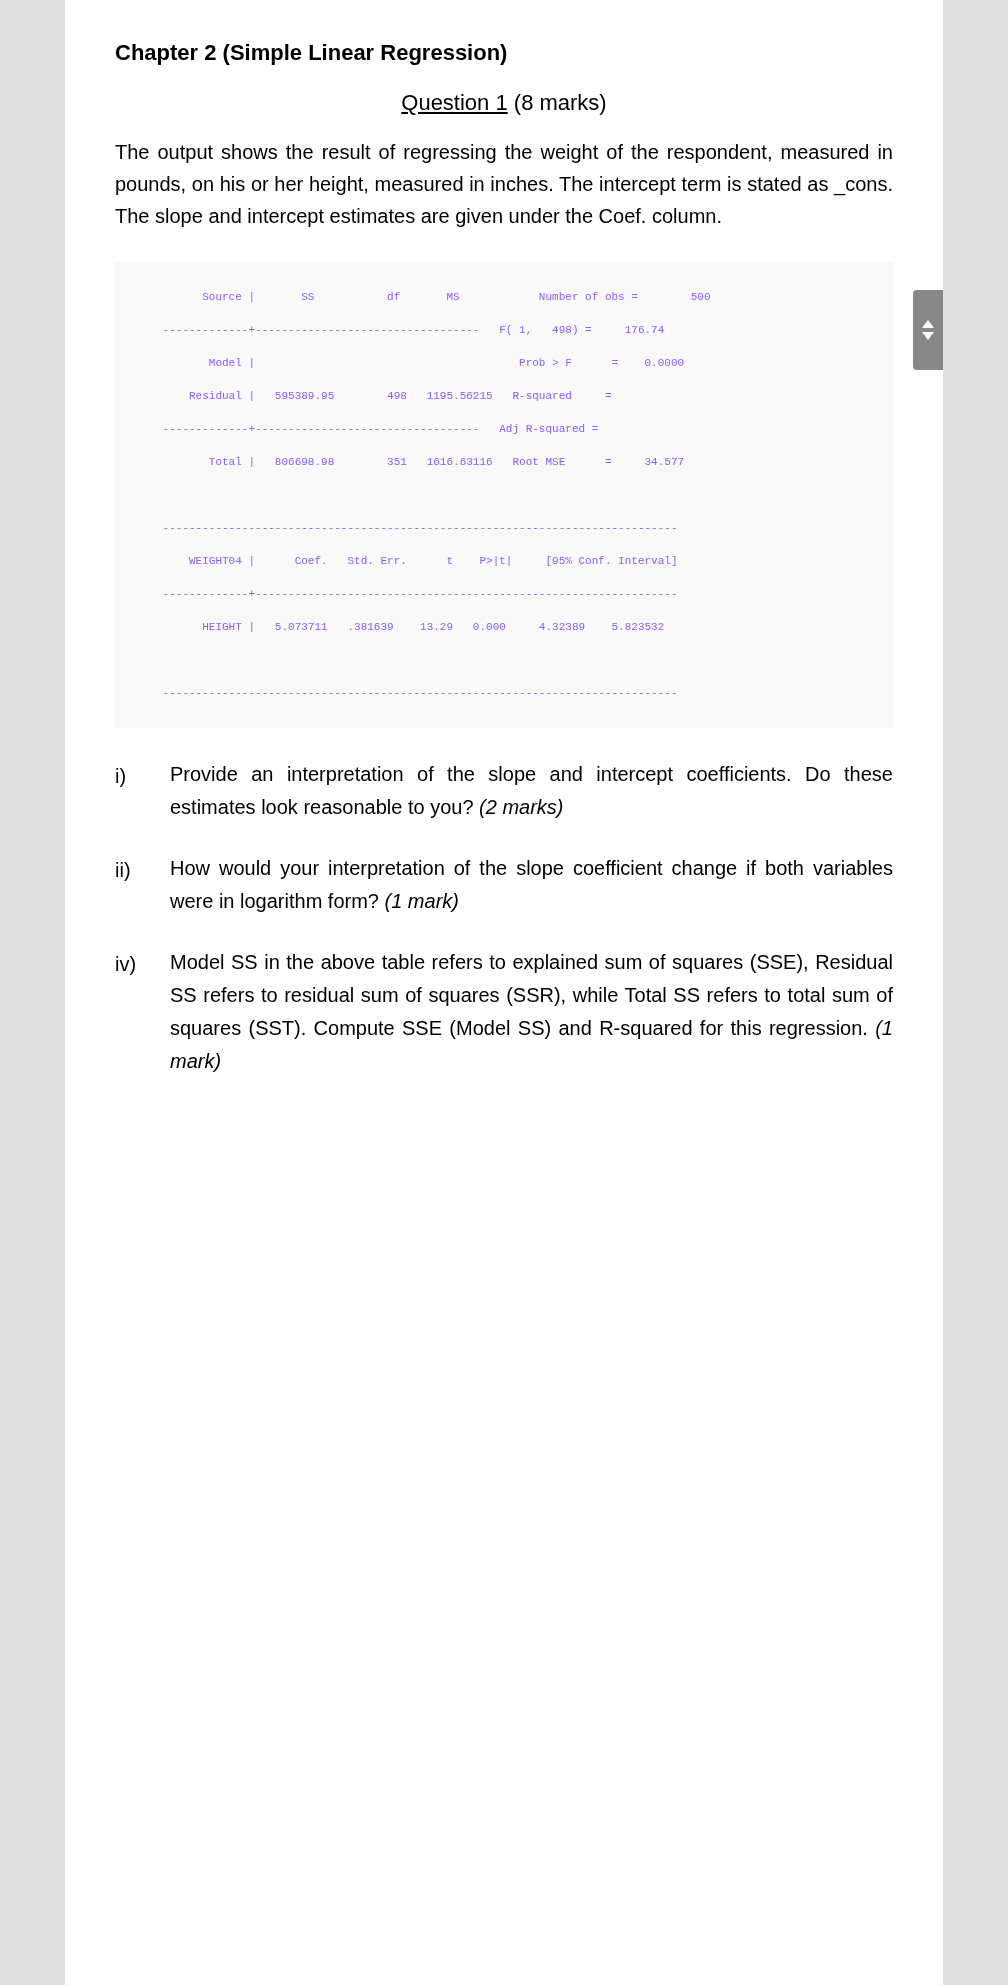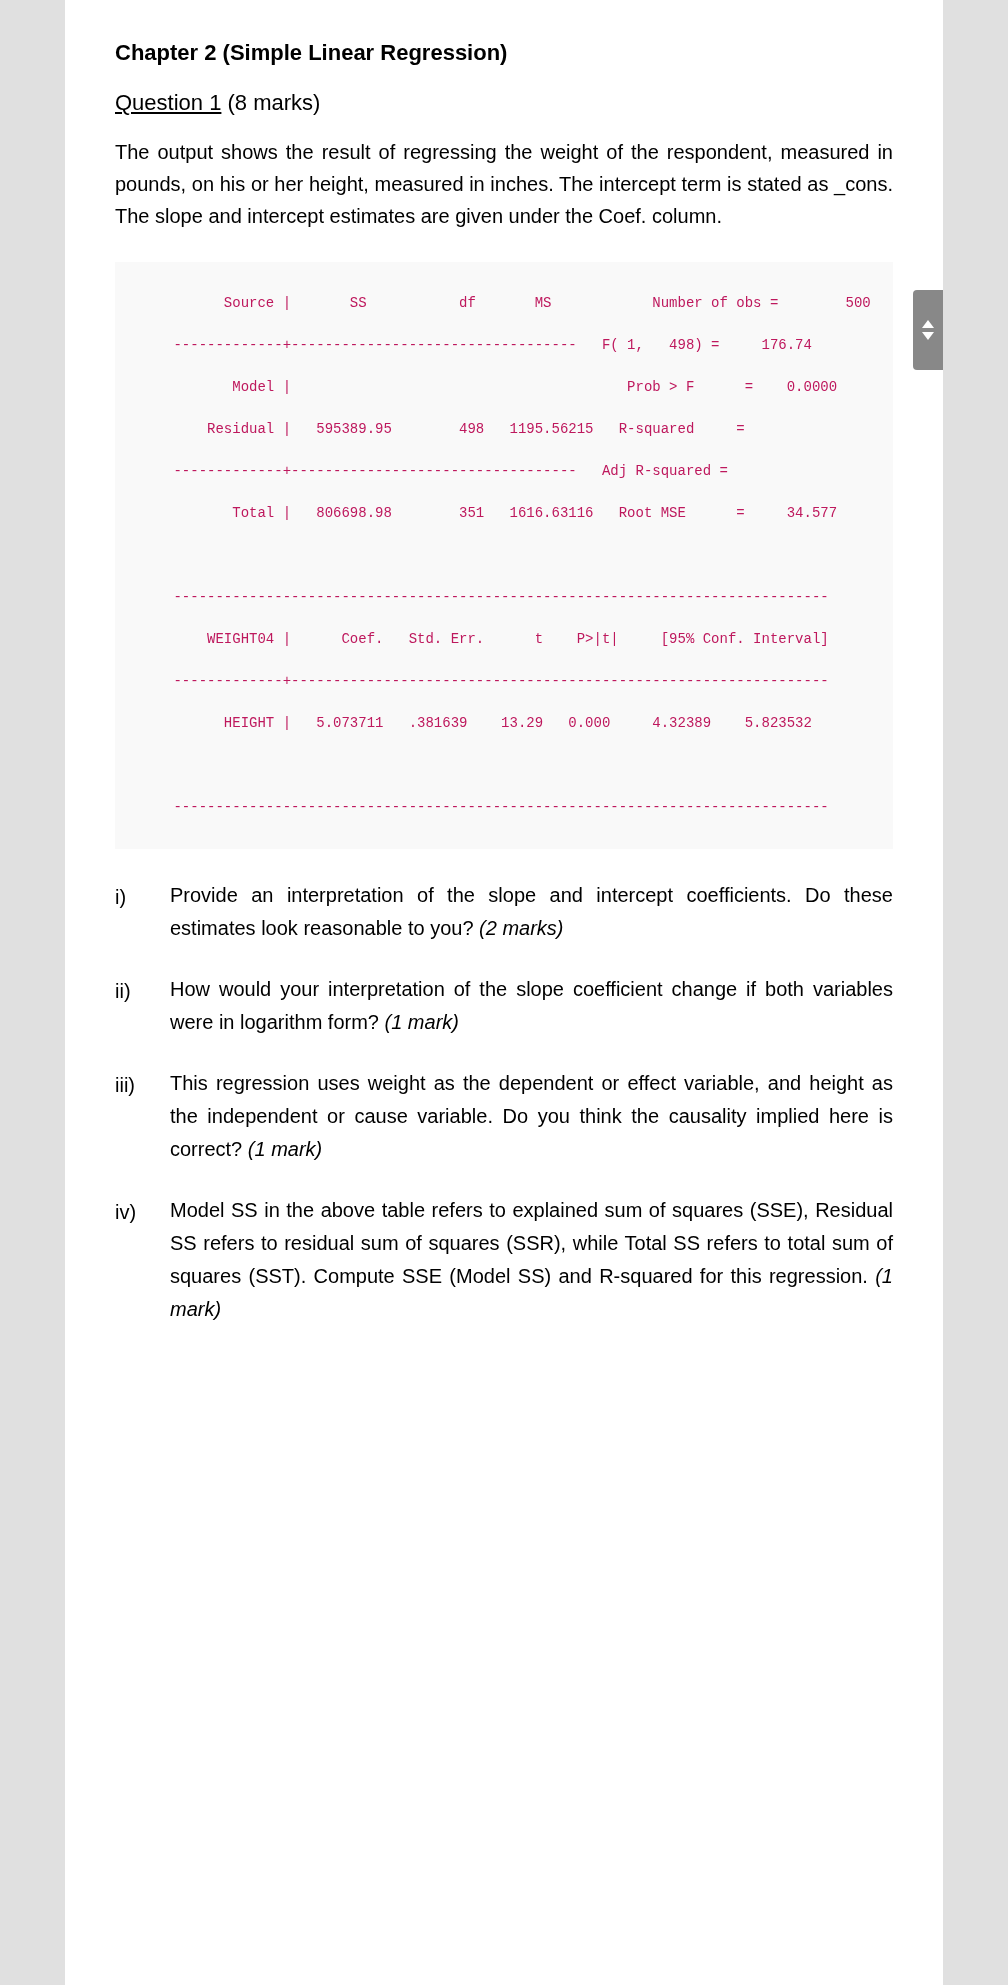--- a/index.html
+++ b/index.html
@@ -59,20 +59,21 @@
       font-size: 22px;
       font-weight: bold;
       font-family: Arial, sans-serif;
       margin-bottom: 24px;
     }
 
     .question-title {
       font-size: 22px;
       font-family: Arial, sans-serif;
       margin-bottom: 20px;
+      text-align: center;
     }
 
     .question-title .q-label {
       text-decoration: underline;
     }
 
     .intro-text {
       font-size: 20px;
       line-height: 1.6;
       text-align: justify;
@@ -86,22 +87,22 @@
       font-size: 13px;
       line-height: 1.5;
       background: #f9f9f9;
       padding: 10px 8px;
       border: none;
     }
 
     .reg-table {
       width: 100%;
       white-space: pre;
-      font-size: 14px;
-      color: #be185d;
+      font-size: 11px;
+      color: #8b5cf6;
     }
 
     .questions-list {
       font-size: 20px;
       font-family: Arial, sans-serif;
       line-height: 1.65;
     }
 
     .question-item {
       display: flex;
@@ -172,26 +173,20 @@
       </div>
     </div>
 
     <div class="question-item">
       <div class="question-label">ii)</div>
       <div class="question-body">
         <span>How would your interpretation of the slope coefficient change if both variables were in logarithm form? </span><span class="italic-mark">(1 mark)</span>
       </div>
     </div>
 
-    <div class="question-item">
-      <div class="question-label">iii)</div>
-      <div class="question-body">
-        <span>This regression uses weight as the dependent or effect variable, and height as the independent or cause variable. Do you think the causality implied here is correct? </span><span class="italic-mark">(1 mark)</span>
-      </div>
-    </div>
 
     <div class="question-item">
       <div class="question-label">iv)</div>
       <div class="question-body">
         <span>Model SS in the above table refers to explained sum of squares (SSE), Residual SS refers to residual sum of squares (SSR), while Total SS refers to total sum of squares (SST). Compute SSE (Model SS) and R-squared for this regression. </span><span class="italic-mark">(1 mark)</span>
       </div>
     </div>
 
   </div>
 

